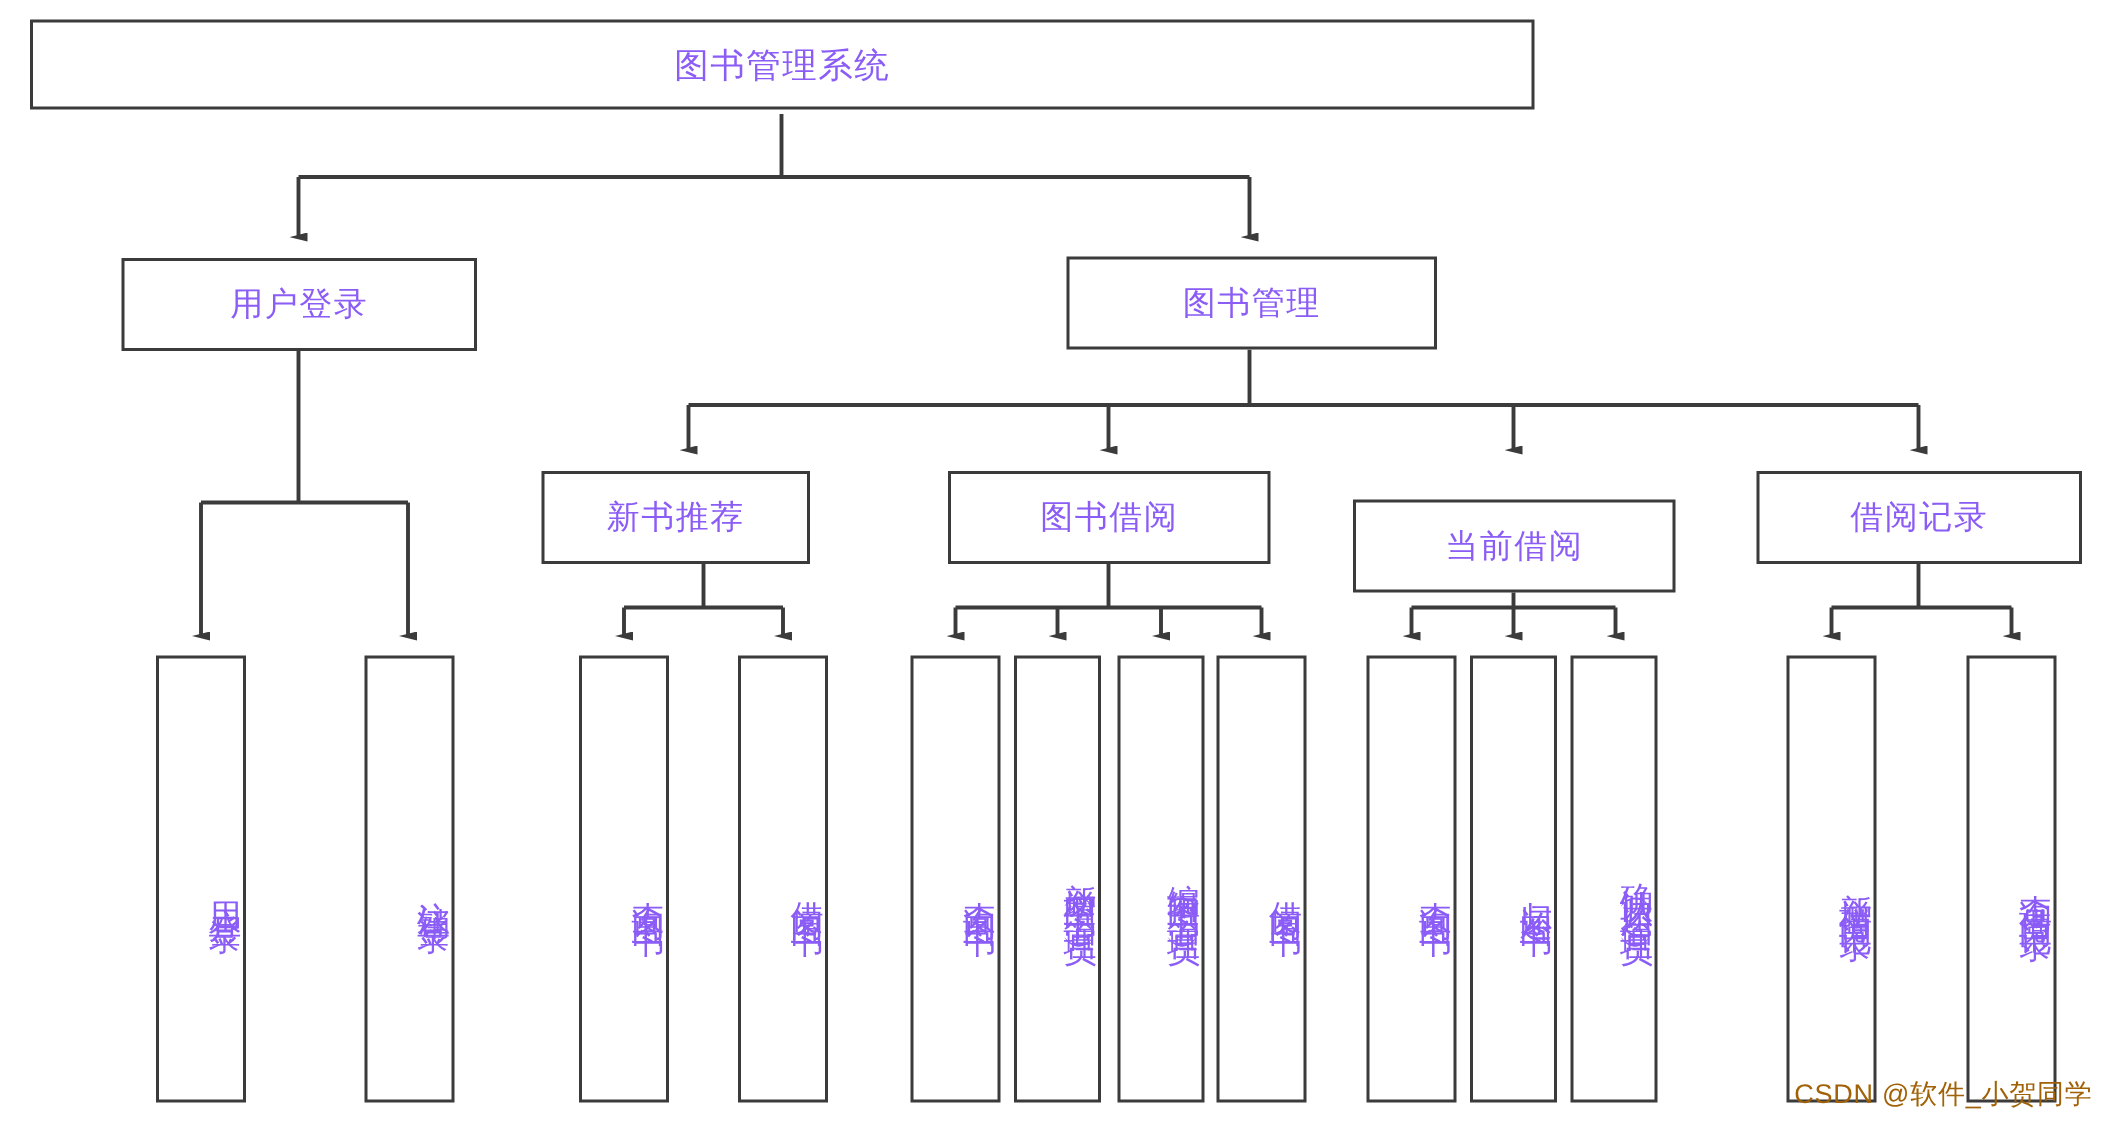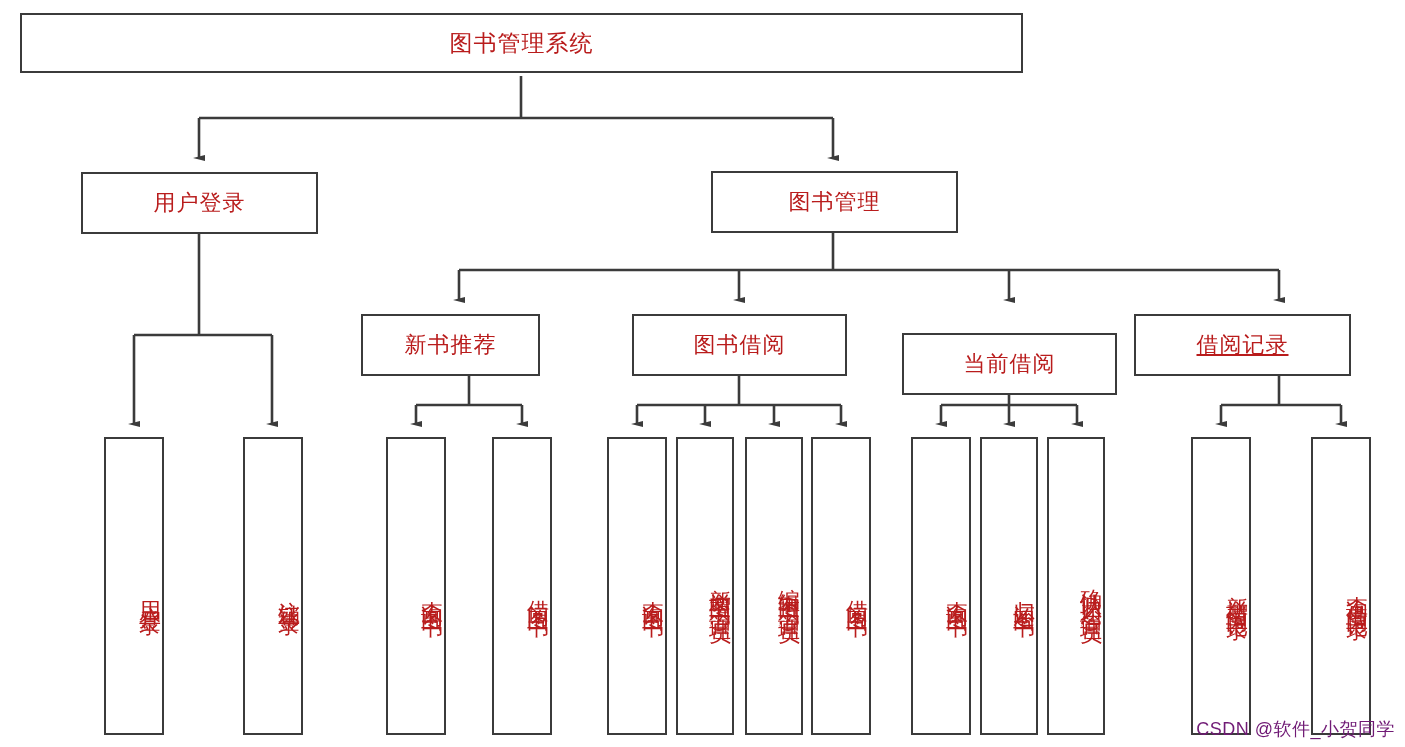--- a/index.html
+++ b/index.html
@@ -8,39 +8,39 @@
     width:1405px;height:747px;overflow:hidden;position:relative;
   }
   #diagram-root{position:relative;width:1405px;height:747px;}
   svg#wires{position:absolute;left:0;top:0;width:1405px;height:747px;}
   .node{
     position:absolute;
     box-sizing:border-box;
     background:#ffffff;
     border:2.5px solid #3b3b3b;
     display:flex;align-items:center;justify-content:center;
-    color:#b91c1c;
+    color:#8b5cf6;
   }
   .node.h{font-size:22px;letter-spacing:1px;}
   .node.leaf{
     writing-mode:vertical-rl;
     text-orientation:upright;
     font-size:22px;
     letter-spacing:5px;
     line-height:1.05;
     padding-top:14px;
     align-items:flex-start;
     justify-content:center;
   }
   .node.root{font-size:23px;letter-spacing:1px;}
   .watermark{
     position:absolute;
     right:10px;bottom:6px;
     font-size:18px;
-    color:#701a75;
+    color:#a16207;
     white-space:nowrap;
     pointer-events:none;
     letter-spacing:0.5px;
   }
 </style>
 </head>
 <body>
 
 <div id="diagram-root">
 
@@ -107,21 +107,21 @@
 
   <div class="node h" style="left:361px;top:314px;width:179px;height:62px;">
     <span>新书推荐</span>
   </div>
   <div class="node h" style="left:632px;top:314px;width:215px;height:62px;">
     <span>图书借阅</span>
   </div>
   <div class="node h" style="left:902px;top:333px;width:215px;height:62px;">
     <span>当前借阅</span>
   </div>
-  <div class="node h" style="left:1134px;top:314px;width:217px;height:62px;text-decoration:underline;">
+  <div class="node h" style="left:1171px;top:314px;width:217px;height:62px;">
     <span>借阅记录</span>
   </div>
 
   <div class="node leaf" style="left:104px;top:437px;width:60px;height:298px;">
     <span>用户登录</span>
   </div>
   <div class="node leaf" style="left:243px;top:437px;width:60px;height:298px;">
     <span>注销登录</span>
   </div>
 

